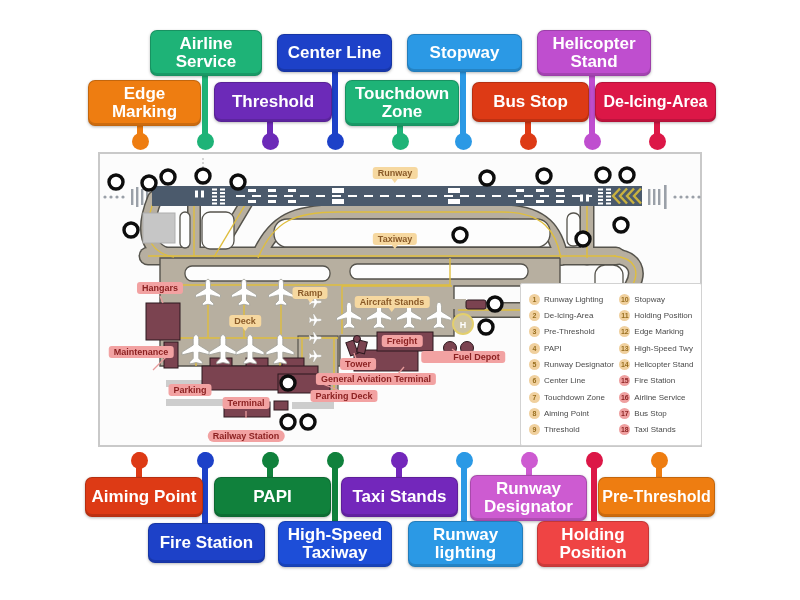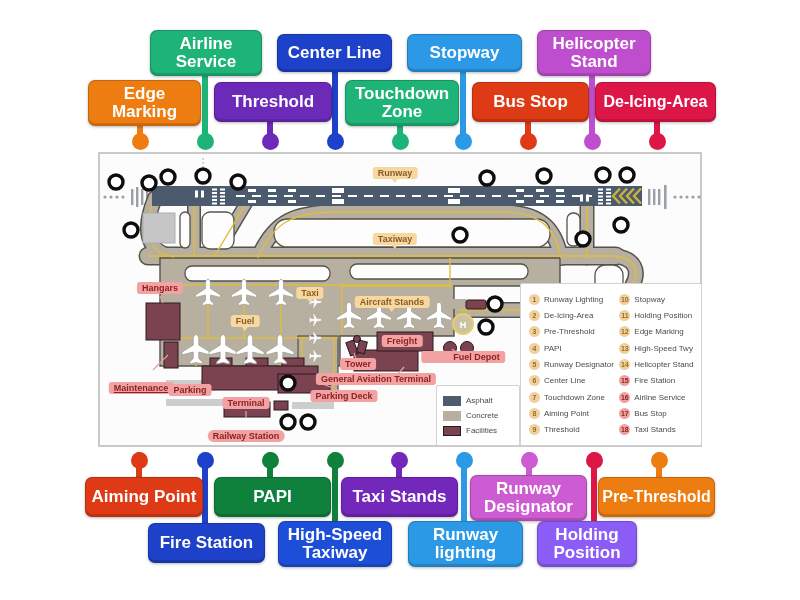--- a/index.html
+++ b/index.html
@@ -106,21 +106,21 @@
   <div class="dlabel" style="left:341px;top:477px;width:117px;height:40px;background:#7327bb">Taxi Stands</div>
   <div class="dlabel" style="left:470px;top:475px;width:117px;height:46px;background:#cd5bd1">Runway
 Designator</div>
   <div class="dlabel" style="left:598px;top:477px;width:117px;height:40px;background:#ee7d11;font-size:16px">Pre-Threshold</div>
 
   <div class="dlabel" style="left:148px;top:523px;width:117px;height:40px;background:#1d41c8">Fire Station</div>
   <div class="dlabel" style="left:278px;top:521px;width:114px;height:46px;background:#1d4ed8">High-Speed
 Taxiway</div>
   <div class="dlabel" style="left:408px;top:521px;width:115px;height:46px;background:#2b99e5">Runway
 lighting</div>
-  <div class="dlabel" style="left:537px;top:521px;width:100px;height:46px;background:#8b5cf6">Holding
+  <div class="dlabel" style="left:537px;top:521px;width:112px;height:46px;background:#ef4444">Holding
 Position</div>
 
   <svg style="position:absolute;left:98px;top:152px;z-index:0" width="604" height="295" viewBox="0 0 604 295" xmlns="http://www.w3.org/2000/svg">
     <defs>
       <path id="pl" d="M0,-11 C1.2,-11 2,-9.5 2,-7.5 L2,-3.5 L10,1.5 L10,3.5 L2,1.5 L2,6 L4.5,8.5 L4.5,10 L0,9 L-4.5,10 L-4.5,8.5 L-2,6 L-2,1.5 L-10,3.5 L-10,1.5 L-2,-3.5 L-2,-7.5 C-2,-9.5 -1.2,-11 0,-11 Z"></path>
     </defs>
 
     <rect x="1" y="1" width="602" height="293" fill="#fcfcfc" stroke="#c9c9c9" stroke-width="2"></rect>
 
     <g fill="#9aa0a8">
@@ -351,26 +351,26 @@
       <circle cx="397" cy="152" r="7"></circle>
       <circle cx="388" cy="175" r="7"></circle>
       <circle cx="190" cy="231" r="7"></circle>
       <circle cx="190" cy="270" r="7"></circle>
       <circle cx="210" cy="270" r="7"></circle>
     </g>
   </svg>
 
   <div class="tag" style="left:395px;top:167px;">Runway</div>
   <div class="tag" style="left:395px;top:233px;">Taxiway</div>
-  <div class="tag" style="left:310px;top:287px;">Taxi</div>
-  <div class="tag" style="left:245px;top:315px;">Fuel</div>
+  <div class="tag" style="left:310px;top:287px;">Ramp</div>
+  <div class="tag" style="left:245px;top:315px;">Deck</div>
   <div class="tag" style="left:392px;top:296px;">Aircraft Stands</div>
 
   <div class="ptag" style="left:160px;top:282px;">Hangars</div>
-  <div class="ptag" style="left:141px;top:382px;text-decoration:underline;">Maintenance</div>
+  <div class="ptag" style="left:141px;top:346px;">Maintenance</div>
   <div class="ptag" style="left:190px;top:384px;">Parking</div>
   <div class="ptag" style="left:246px;top:373px;margin-top:24px;">Terminal</div>
   <div class="ptag" style="left:246px;top:430px;border-radius:6px;">Railway Station</div>
   <div class="ptag" style="left:358px;top:358px;">Tower</div>
   <div class="ptag" style="left:376px;top:373px;">General Aviation Terminal</div>
   <div class="ptag" style="left:344px;top:390px;">Parking Deck</div>
   <div class="ptag" style="left:402px;top:335px;">Freight</div>
   <div class="ptag" style="left:463px;top:351px;padding-left:32px;">Fuel Depot</div>
 
   <div class="legend">
@@ -441,28 +441,14 @@
     <div class="litem">
         <span class="lnum pink">17</span>
         <span>Bus Stop</span>
       </div>
     <div class="litem">
         <span class="lnum pink">18</span>
         <span>Taxi Stands</span>
       </div>
   </div>
 
-  <div class="mlegend">
-    <div class="mitem">
-        <span class="chip" style="background:#4d5b6d"></span>
-        <span>Asphalt</span>
-      </div>
-    <div class="mitem">
-        <span class="chip" style="background:#b7afa0"></span>
-        <span>Concrete</span>
-      </div>
-    <div class="mitem">
-        <span class="chip" style="background:#7b4350;border:1.5px solid #1f1f1f;box-sizing:border-box"></span>
-        <span>Facilities</span>
-      </div>
-  </div>
 
 </div>
 
 </body></html>

